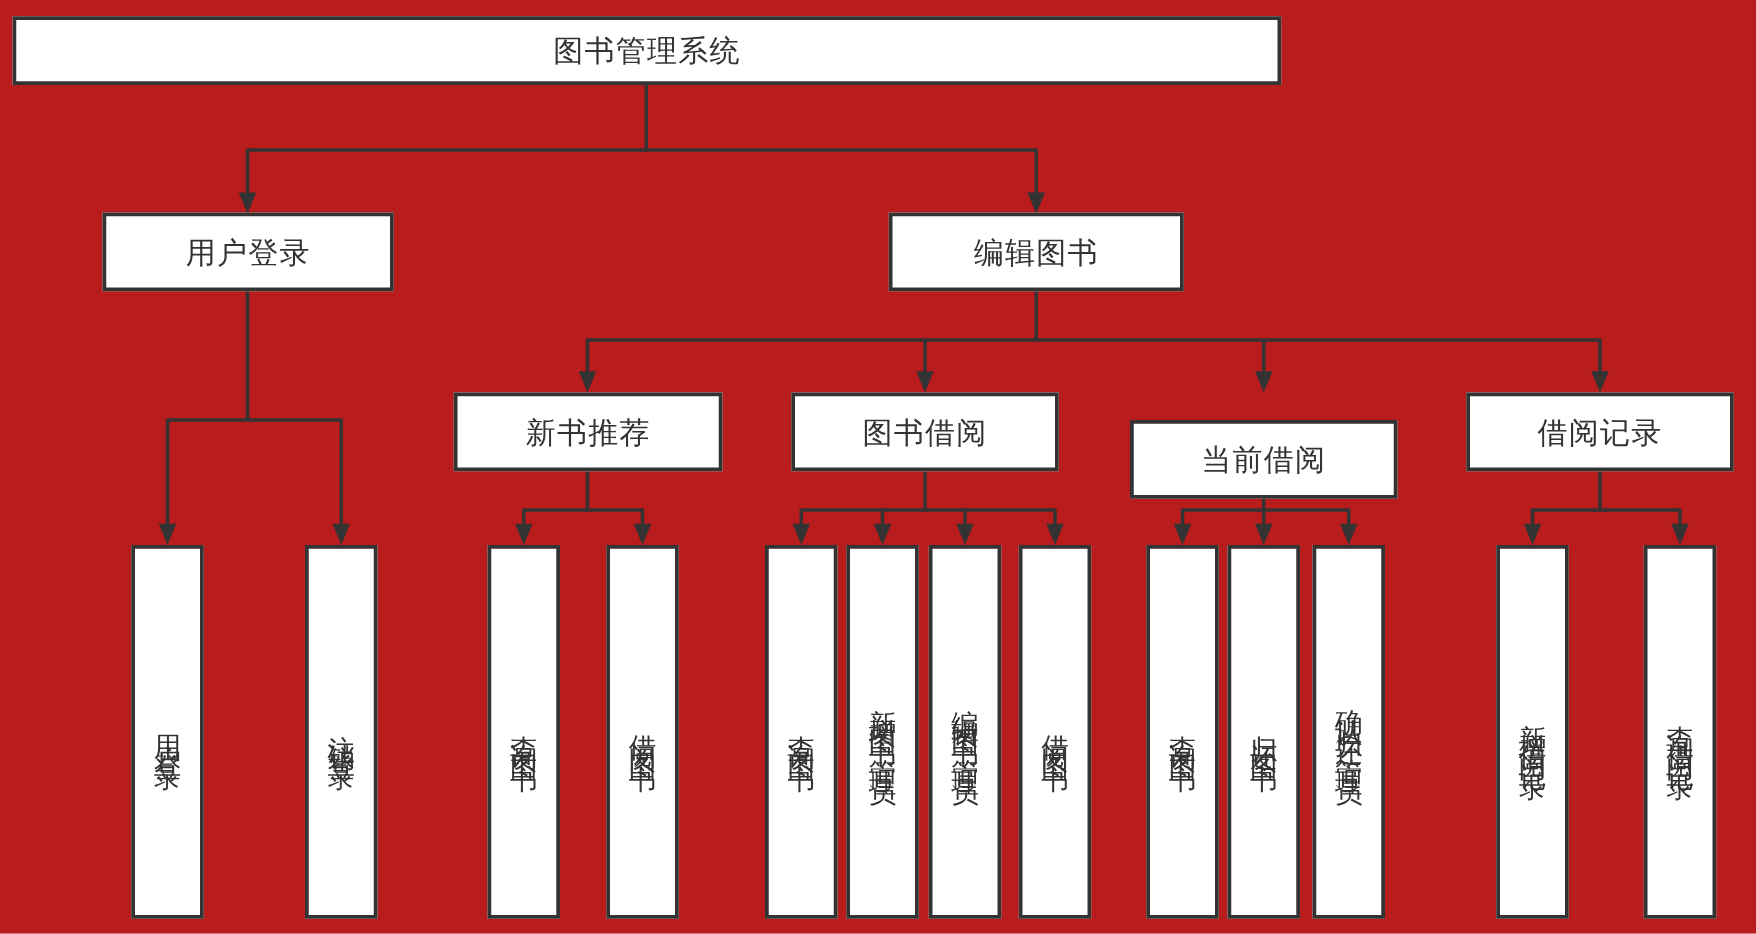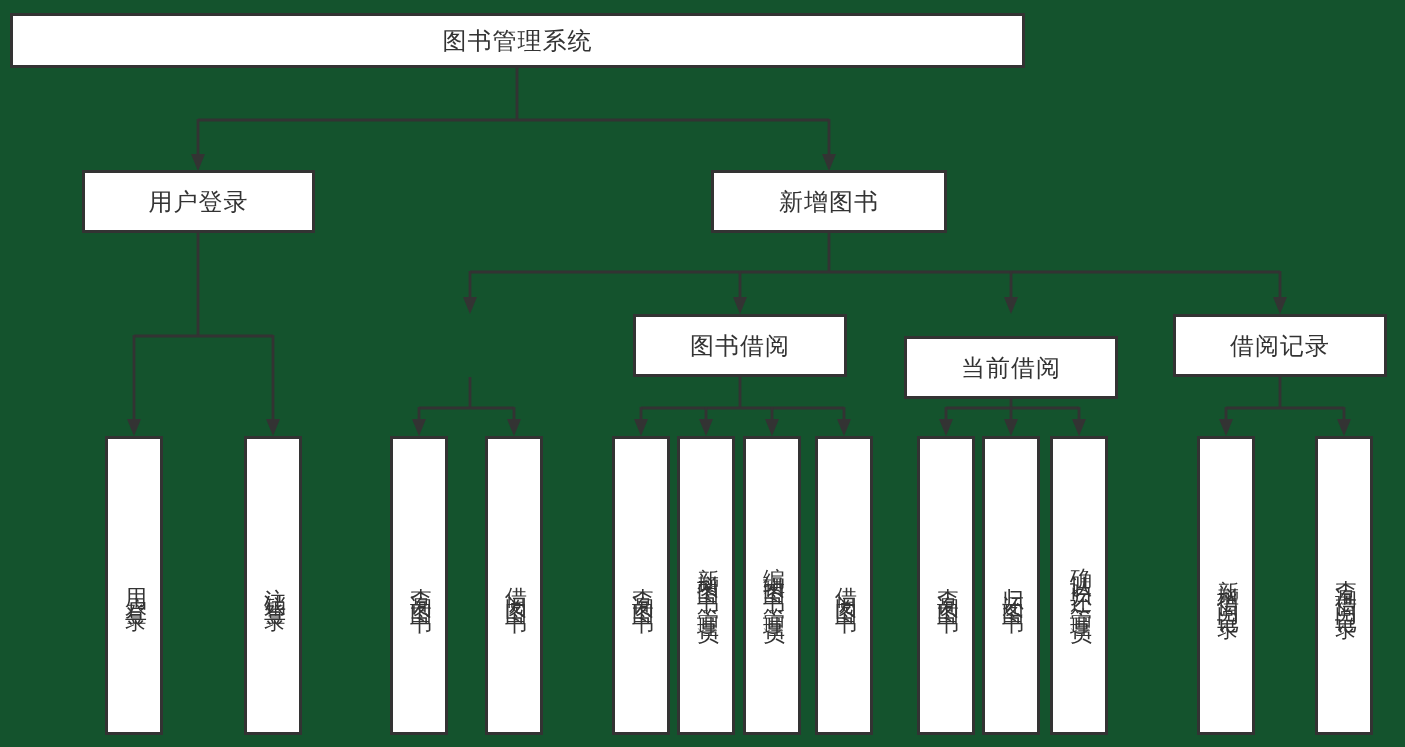--- a/index.html
+++ b/index.html
@@ -1,21 +1,21 @@
 <!DOCTYPE html>
 <html><head>
 <meta charset="utf-8">
 <style>
   html, body { margin: 0; padding: 0; background: #ffffff; }
   .canvas {
     position: relative;
     width: 1405px;
     height: 747px;
-    background: #14532d;
-    font-family: Liberation Mono, monospace;
+    background: #b91c1c;
+    font-family: Liberation Serif, serif;
     overflow: hidden;
   }
   .wires {
     position: absolute;
     left: 0; top: 0;
     width: 1405px; height: 747px;
   }
   .wires line { stroke: #333333; stroke-width: 2.8; }
   .wires polygon { fill: #333333; }
   .node {
@@ -136,23 +136,26 @@
   </svg>
 
   <div class="node b-root">
     <span class="hlabel">图书管理系统</span>
   </div>
 
   <div class="node b-login">
     <span class="hlabel">用户登录</span>
   </div>
   <div class="node b-mgmt">
-    <span class="hlabel">新增图书</span>
-  </div>
-
+    <span class="hlabel">编辑图书</span>
+  </div>
+
+  <div class="node b-rec">
+    <span class="hlabel">新书推荐</span>
+  </div>
   <div class="node b-borrow">
     <span class="hlabel">图书借阅</span>
   </div>
   <div class="node b-current">
     <span class="hlabel">当前借阅</span>
   </div>
   <div class="node b-records">
     <span class="hlabel">借阅记录</span>
   </div>
 

